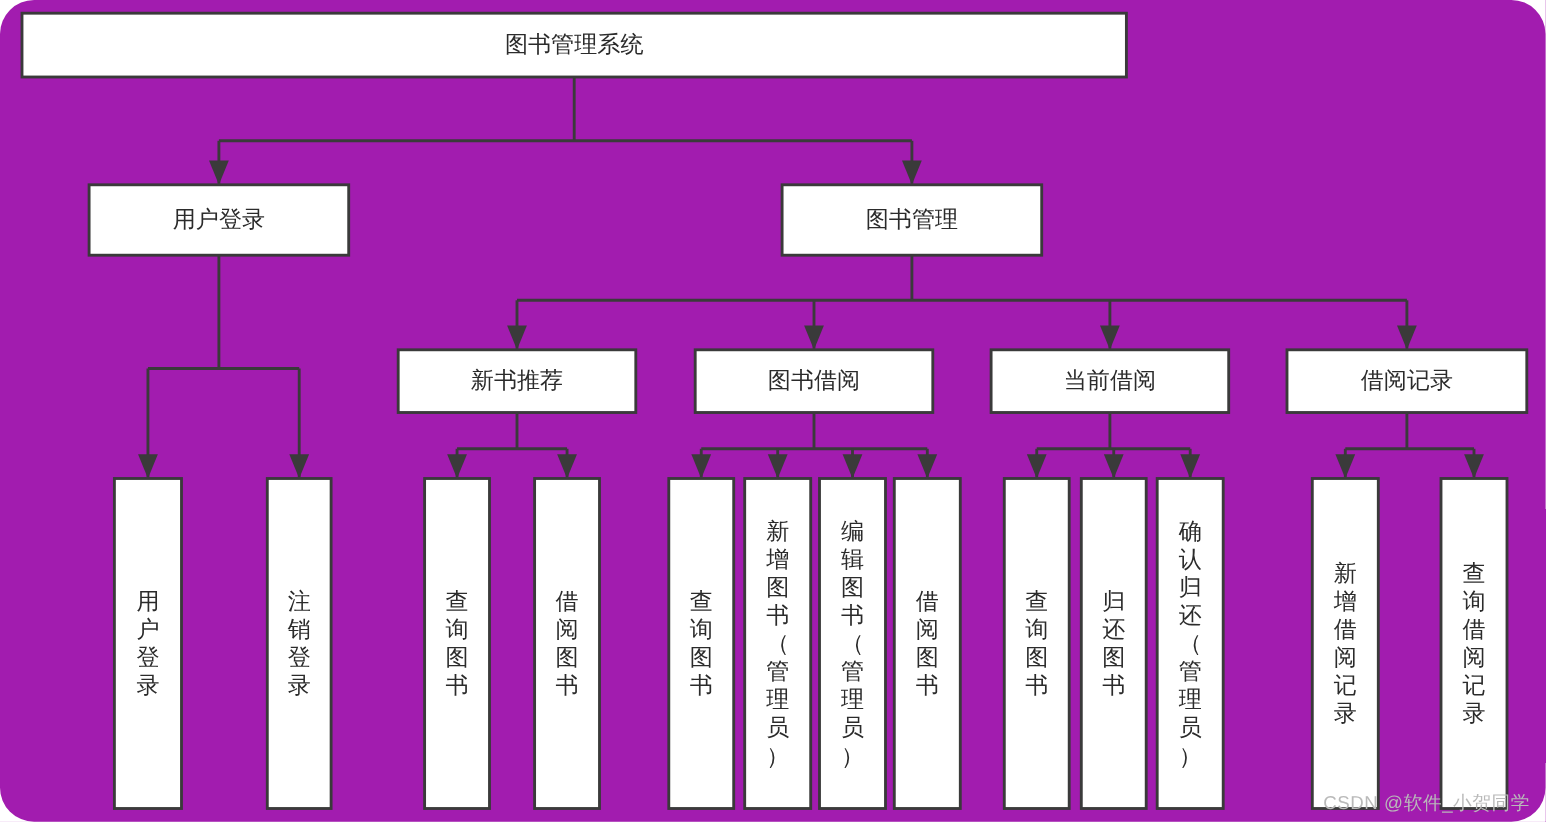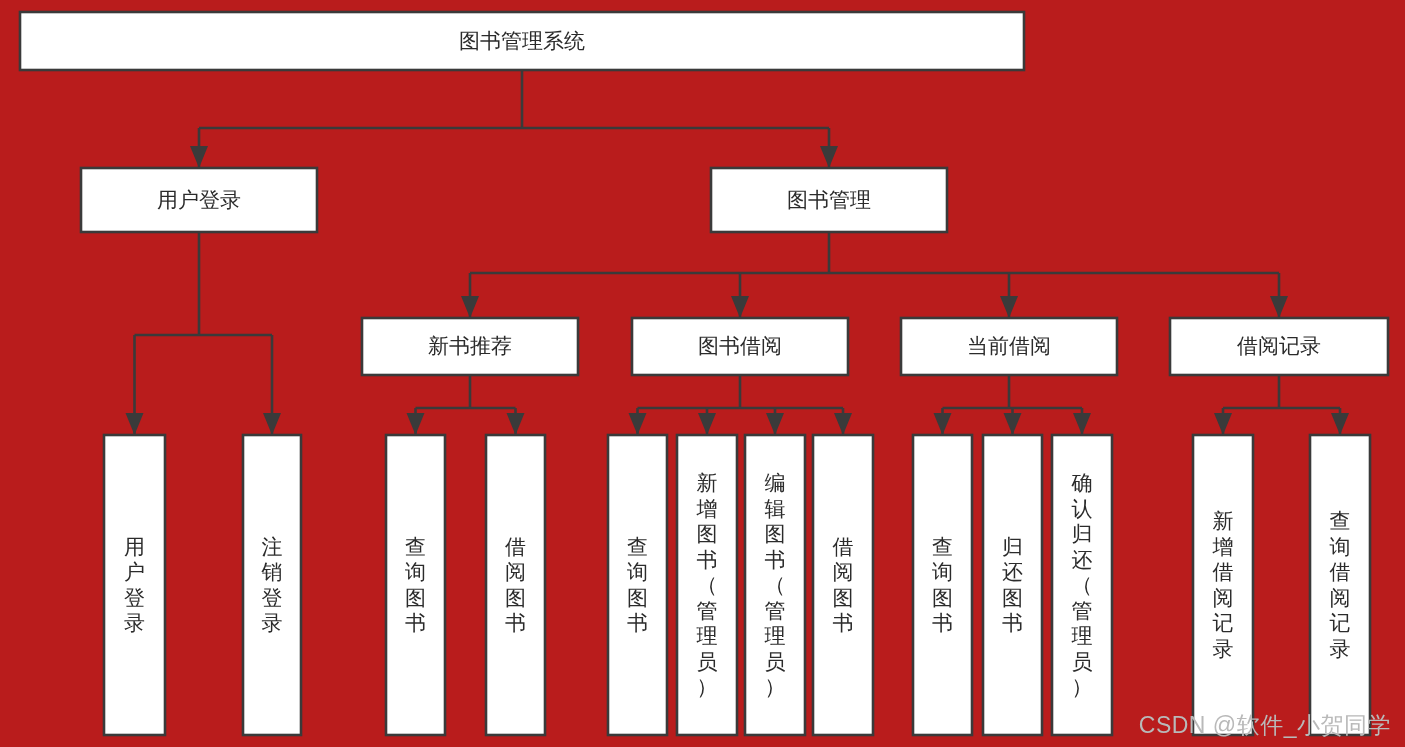--- a/index.html
+++ b/index.html
@@ -11,21 +11,22 @@
   body {
     width: 1405px;
     height: 747px;
     font-family: "Liberation Sans", "DejaVu Sans", sans-serif;
     overflow: hidden;
   }
   #diagram-root {
     position: relative;
     width: 1405px;
     height: 747px;
-    background: #b91c1c;
+    background: #a21caf;
+    border-radius: 31px;
   }
   svg#flow-svg {
     position: absolute;
     left: 0;
     top: 0;
     width: 1405px;
     height: 747px;
     display: block;
   }
   .node-box {
@@ -54,21 +55,21 @@
     font-family: "Liberation Sans", "DejaVu Sans", sans-serif;
     font-size: 21px;
     fill: #2b2b2b;
     text-anchor: middle;
   }
   .watermark {
     position: absolute;
     right: 14px;
     bottom: 6px;
     font-family: "Liberation Sans", "DejaVu Sans", sans-serif;
-    font-size: 23px;
+    font-size: 17px;
     color: #b9b9b9;
     white-space: nowrap;
     letter-spacing: 0.5px;
     pointer-events: none;
   }
 </style>
 </head>
 <body>
 
 <div id="diagram-root">

